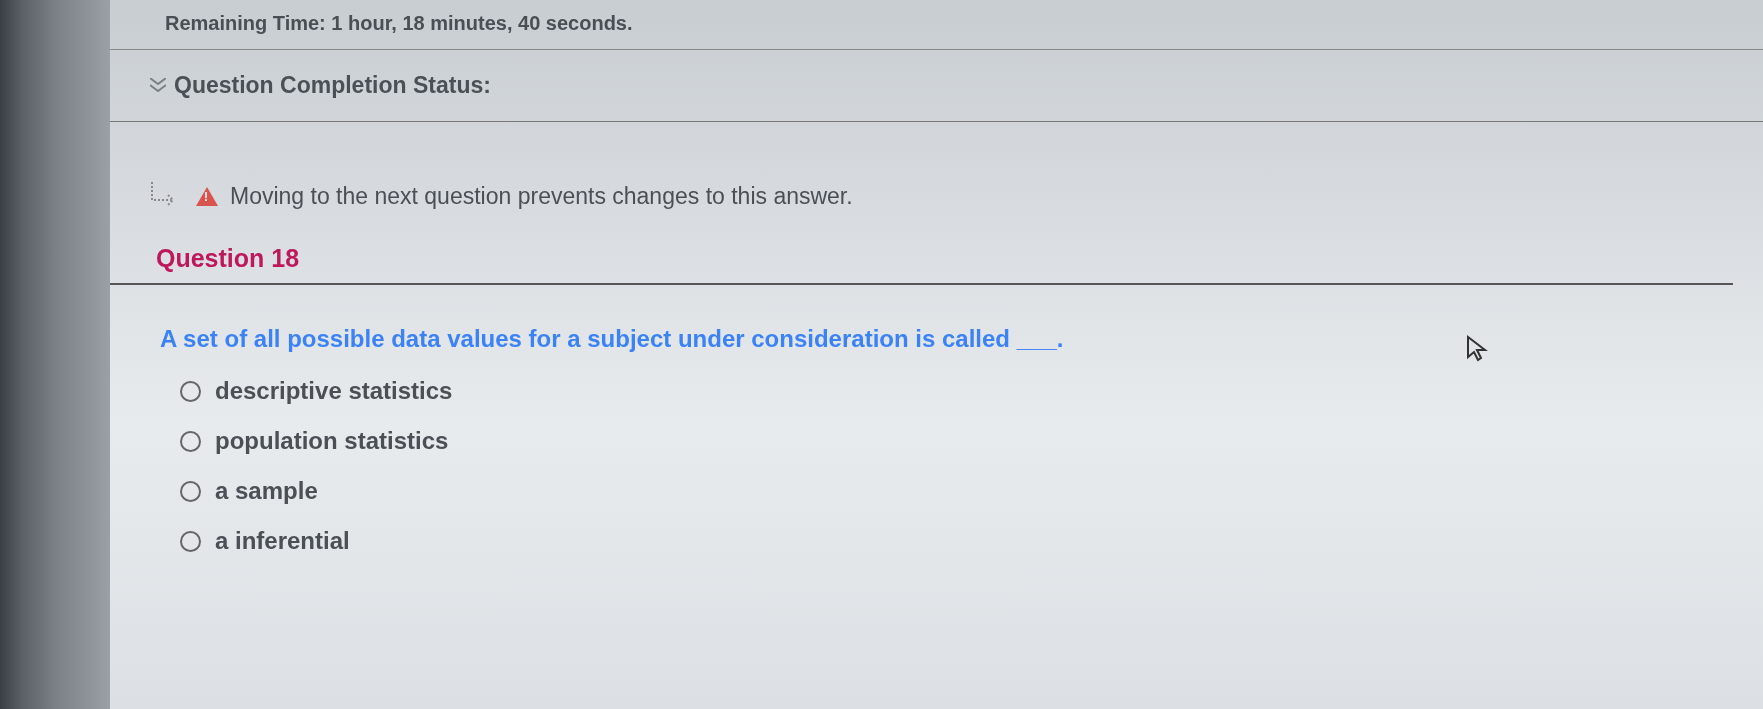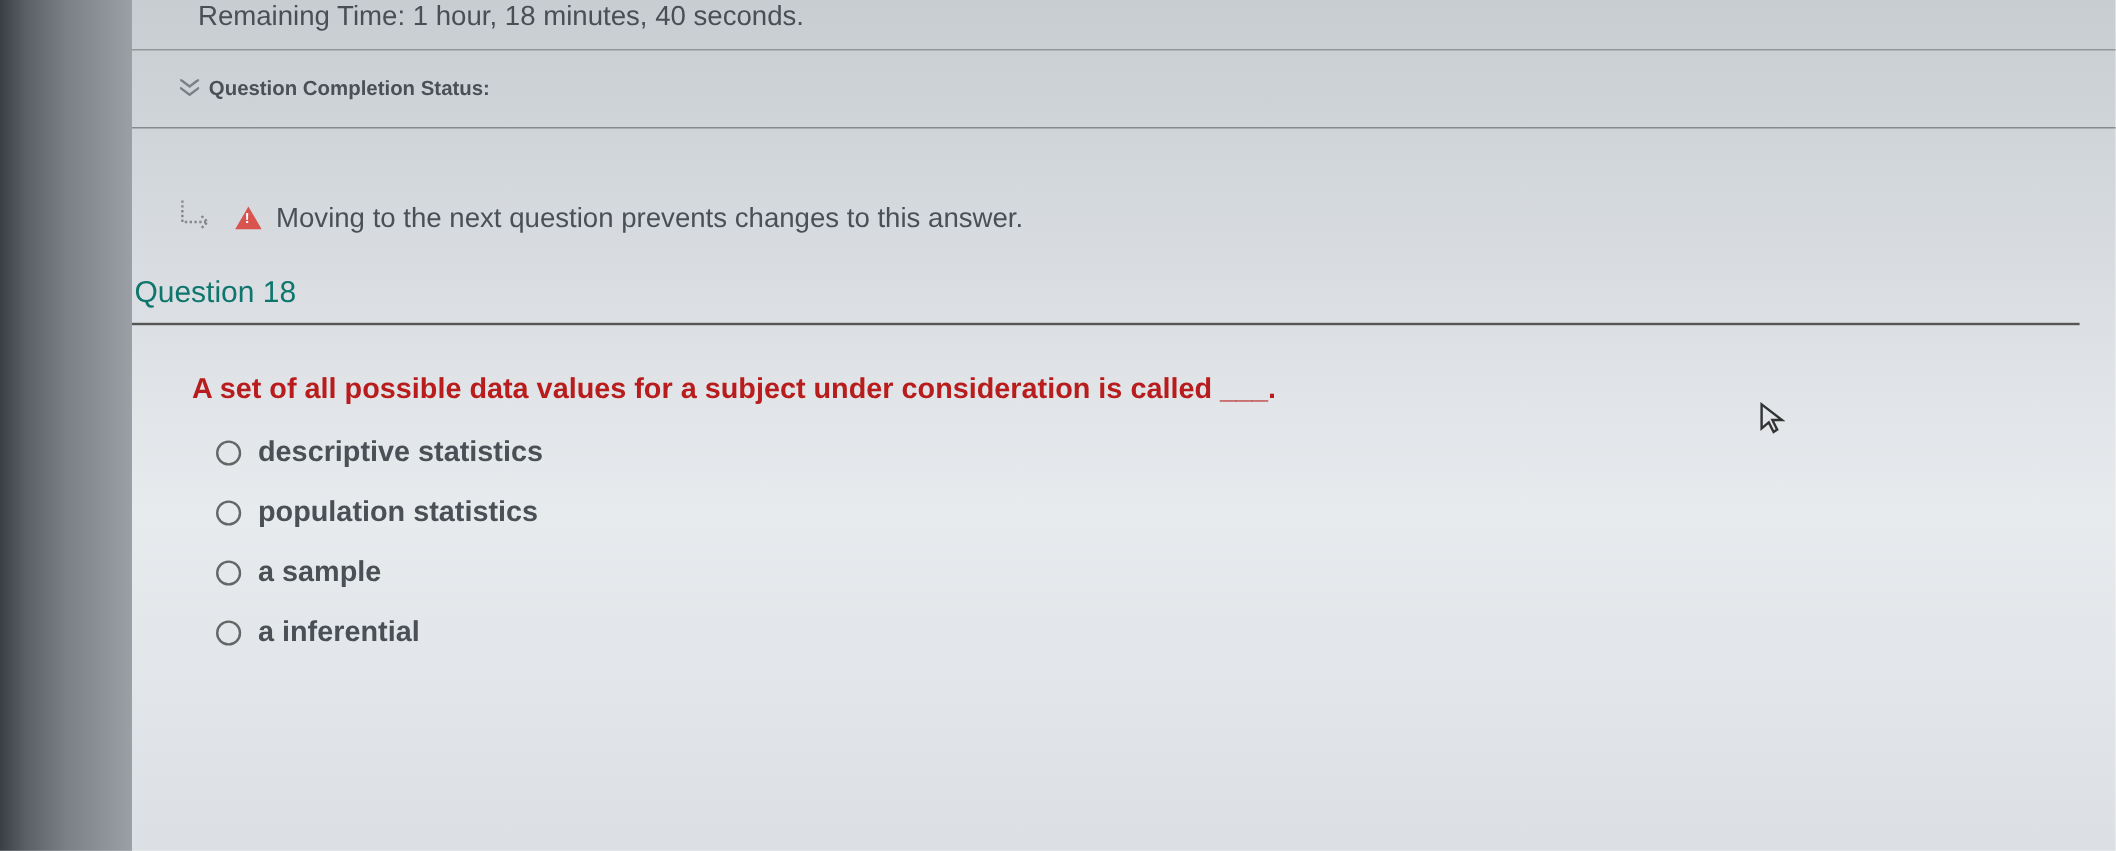--- a/index.html
+++ b/index.html
@@ -24,43 +24,43 @@
       background: linear-gradient(to right, #3a3f45 0%, #5a6066 20%, #7a8086 50%, #9aa0a6 100%);
     }
     .content-area {
       position: absolute;
       left: 110px;
       top: 0;
       right: 0;
       height: 100%;
     }
     .timer-bar {
-      padding: 0 55px 14px 55px;
+      padding: 12px 55px 14px 55px;
       border-bottom: 1px solid #888;
       color: #4a4f55;
-      font-weight: normal;
-      font-size: 23px;
+      font-weight: bold;
+      font-size: 20px;
     }
     .status-bar {
       padding: 22px 40px 22px 40px;
       border-bottom: 1px solid #777;
       display: flex;
       align-items: center;
       gap: 8px;
     }
     .chevron-icon {
       color: #7a8086;
       font-size: 18px;
       display: inline-block;
       line-height: 1;
     }
     .status-text {
       color: #4a5056;
       font-weight: bold;
-      font-size: 17px;
+      font-size: 23px;
     }
     .gap-area {
       height: 40px;
     }
     .notice-row {
       padding: 18px 40px 18px 40px;
       display: flex;
       align-items: center;
       gap: 12px;
       text-align: center;
@@ -94,30 +94,31 @@
       color: #4a5056;
       font-size: 23px;
     }
     .question-header {
       padding: 14px 0 10px 0;
       border-bottom: 2px solid #555;
       margin-left: 0;
       margin-right: 30px;
     }
     .question-header-text {
-      color: #0f766e;
-      font-weight: normal;
+      color: #be185d;
+      font-weight: bold;
       font-size: 25px;
       padding-left: 2px;
+      margin-left: 44px;
     }
     .question-body {
       padding: 40px 50px 20px 50px;
     }
     .prompt-text {
-      color: #b91c1c;
+      color: #3b82f6;
       font-size: 24px;
       font-weight: bold;
       margin-bottom: 24px;
     }
     .options-list {
       padding-left: 20px;
     }
     .option-row {
       display: flex;
       align-items: center;

